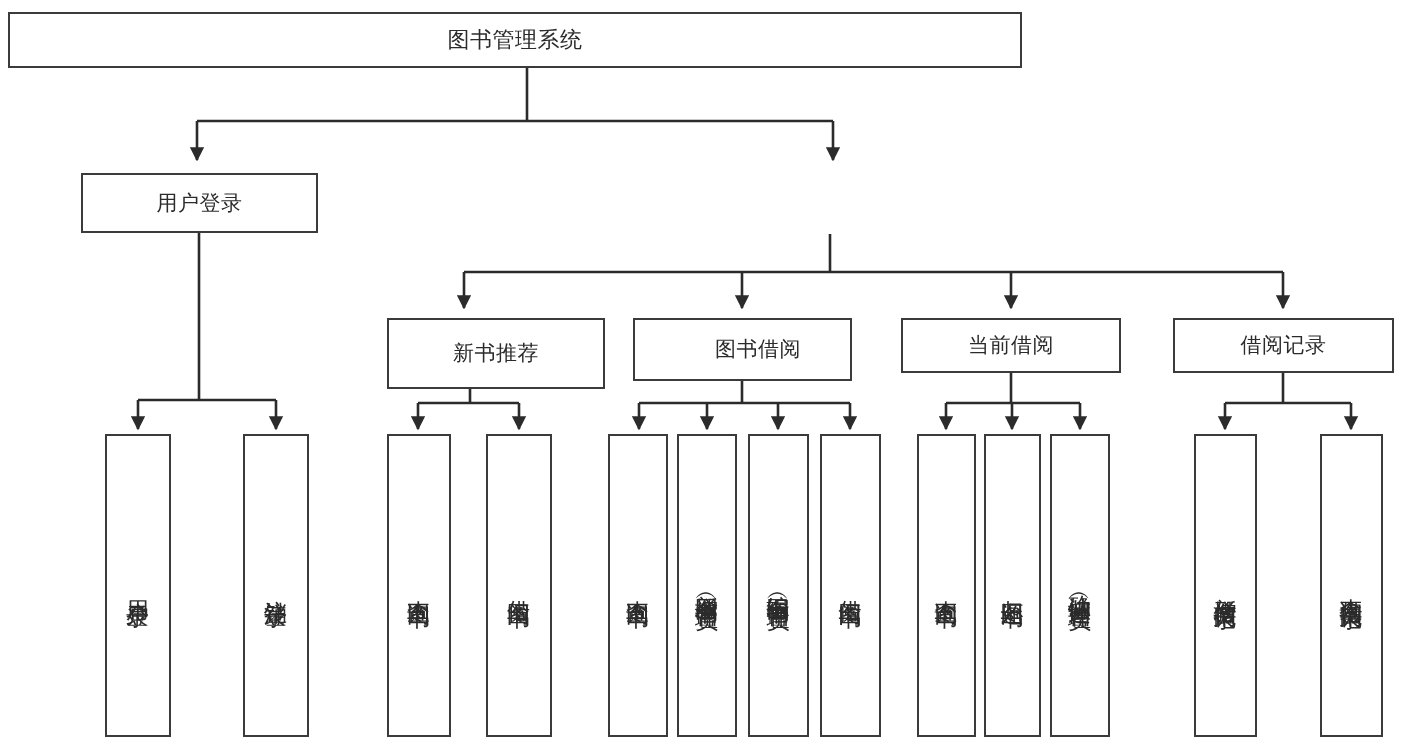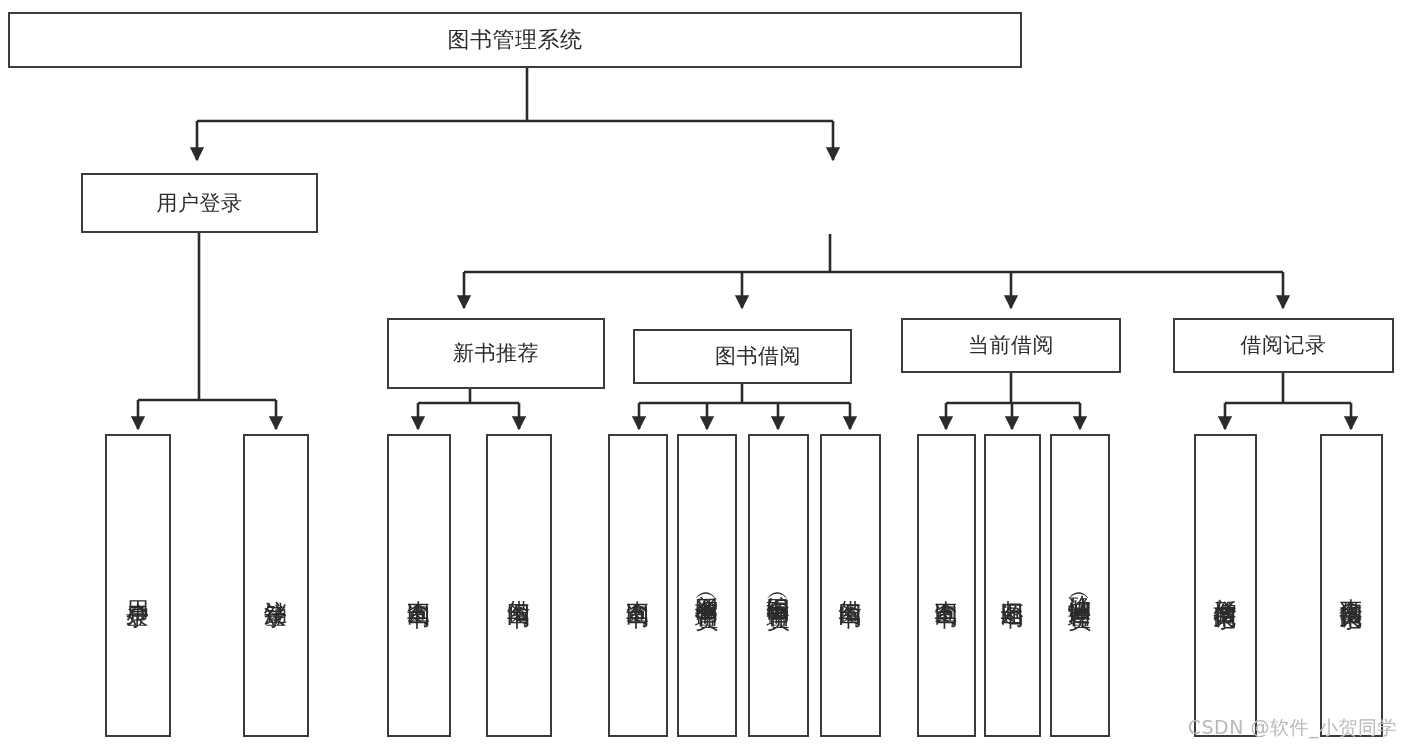--- a/index.html
+++ b/index.html
@@ -124,21 +124,21 @@
     <span class="label">图书管理系统</span>
   </div>
 
   <div class="node" style="left:81px; top:173px; width:237px; height:60px;">
     <span class="label">用户登录</span>
   </div>
 
   <div class="node" style="left:362px; top:318px; width:218px; height:71px;margin-left:25px;">
     <span class="label">新书推荐</span>
   </div>
-  <div class="node" style="left:633px; top:329px; width:219px; height:55px;padding-left:31px;">
+  <div class="node" style="left:633px; top:318px; width:219px; height:63px;padding-left:31px;">
     <span class="label">图书借阅</span>
   </div>
   <div class="node" style="left:1173px; top:318px; width:221px; height:55px;">
     <span class="label">借阅记录</span>
   </div>
   <div class="node" style="left:901px; top:318px; width:220px; height:55px;">
     <span class="label">当前借阅</span>
   </div>
 
   <div class="node vertical" style="left:105px; top:434px; width:66px; height:303px;">
@@ -178,14 +178,13 @@
     <span class="label">确认归还（管理员）</span>
   </div>
 
   <div class="node vertical" style="left:1194px; top:434px; width:63px; height:303px;">
     <span class="label">新增借阅记录</span>
   </div>
   <div class="node vertical" style="left:1320px; top:434px; width:63px; height:303px;">
     <span class="label">查询借阅记录</span>
   </div>
 
-  <div id="watermark">CSDN @软件_小贺同学</div>
 </div>
 
 </body></html>

